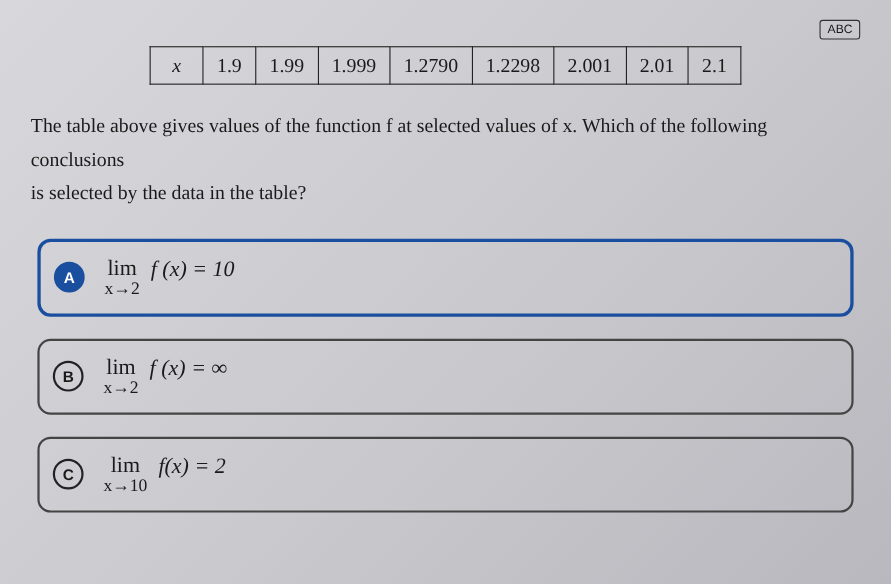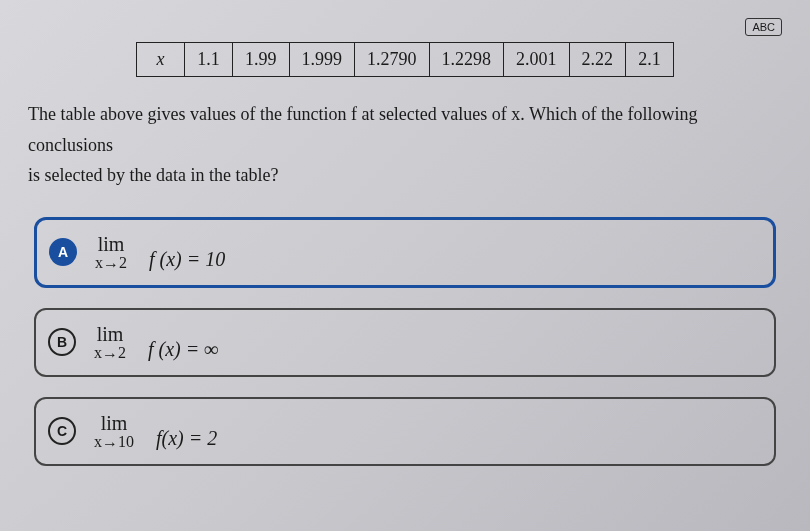--- a/index.html
+++ b/index.html
@@ -80,22 +80,22 @@
     background: transparent;
   }
   .bullet.filled {
     background: #1a4fa0;
     color: #fff;
     border-color: #1a4fa0;
   }
   .math {
     font-size: 20px;
     display: inline-flex;
-    align-items: flex-end;
-    gap: 20px;
+    align-items: flex-start;
+    gap: 8px;
   }
   .lim-stack {
     display: inline-flex;
     flex-direction: column;
     align-items: center;
     line-height: 1;
     margin-right: 2px;
   }
   .lim-top { font-size: 20px; }
   .lim-bot { font-size: 16px; margin-top: 1px; }
@@ -106,27 +106,27 @@
 <div class="page">
 
   <div class="top-row">
     <div class="abc-box">ABC</div>
   </div>
 
   <table class="func">
     <tbody>
         <tr>
       <td class="hdr">x</td>
-      <td>1.1</td>
+      <td>1.9</td>
       <td>1.99</td>
       <td>1.999</td>
       <td>1.2790</td>
       <td>1.2298</td>
       <td>2.001</td>
-      <td>2.22</td>
+      <td>2.01</td>
       <td>2.1</td>
     </tr>
   </tbody>
     </table>
 
   <div class="question">
     <span>The table above gives values of the function f at selected values of x. Which of the following conclusions</span><br>
     <span>is selected by the data in the table?</span>
   </div>
 

